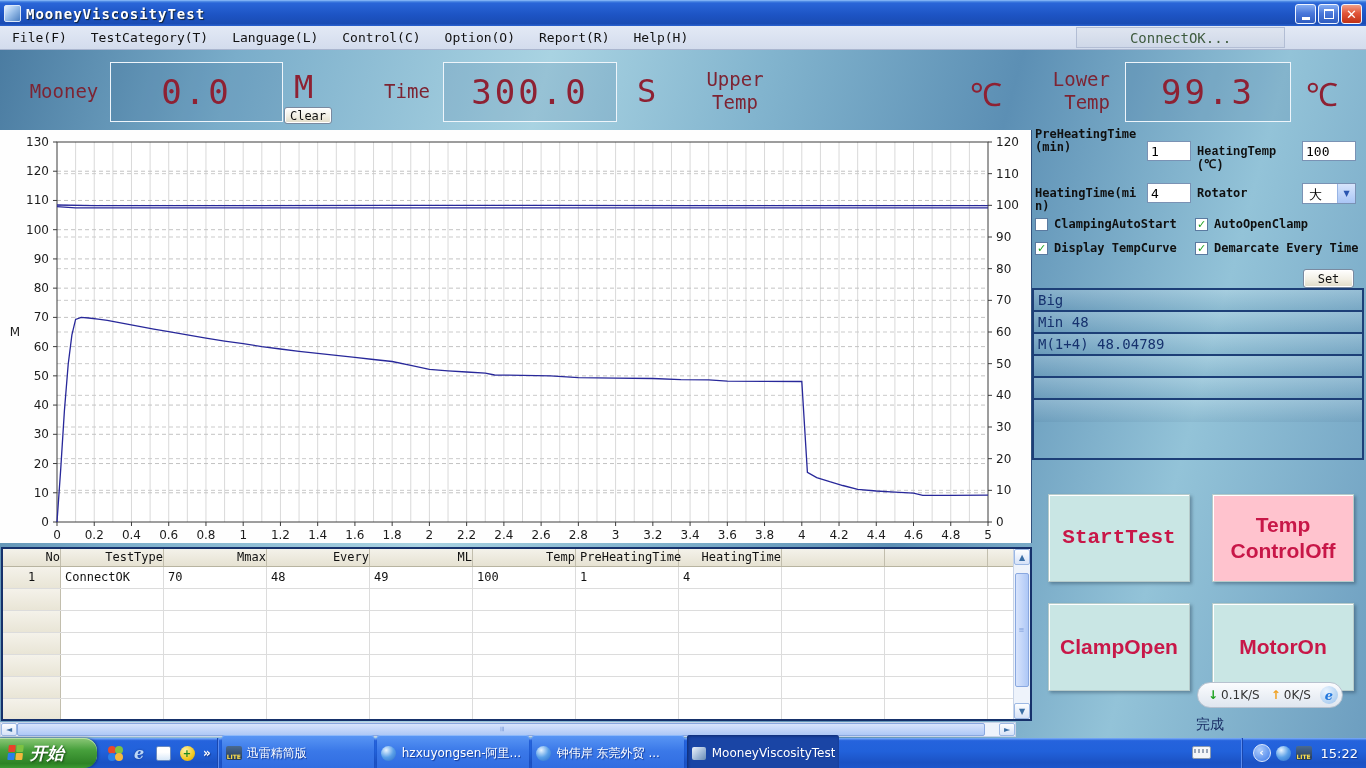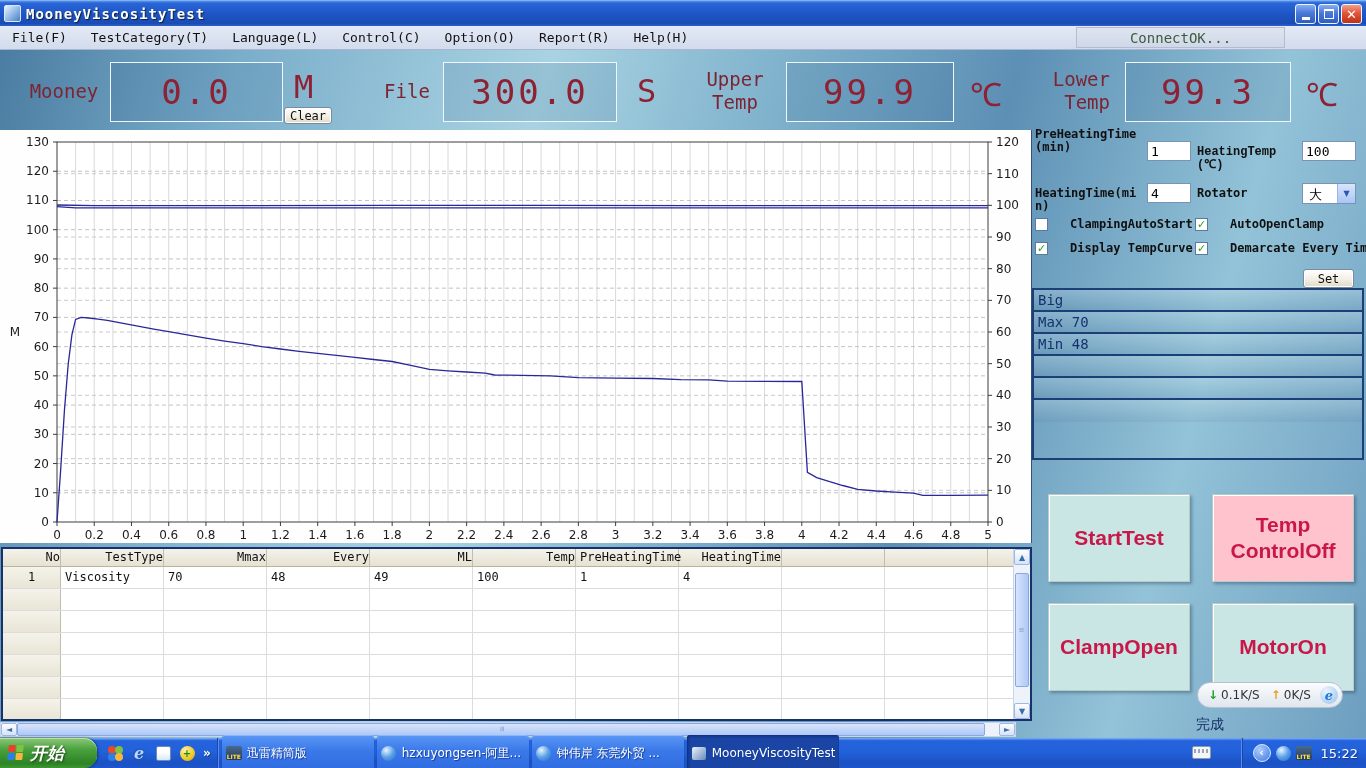--- a/index.html
+++ b/index.html
@@ -41,21 +41,21 @@
   
   .set-label{position:absolute;font:bold 12px "DejaVu Sans Mono",monospace;color:#101010;line-height:13px;word-break:break-all;}
   .set-input{position:absolute;height:20px;border:1px solid #7a92b4;background:#fff;font:13px "DejaVu Sans Mono",monospace;
     padding:0 3px;box-sizing:border-box;color:#000;}
   #rotator-combo{position:absolute;left:1302px;top:183px;width:54px;height:21px;background:#fff;border:1px solid #7a92b4;
     display:flex;box-sizing:border-box;}
   #rotator-value{flex:1;font:13px "DejaVu Sans Mono",monospace;padding:2px 0 0 6px;color:#000;}
   #rotator-arrow{width:17px;background:linear-gradient(180deg,#d7e5fc,#aac6f6);border-left:1px solid #98b4e4;
     display:flex;align-items:center;justify-content:center;font-size:8px;color:#2a55b0;}
   #checkbox-grid{position:absolute;left:1035px;top:217px;width:326px;display:grid;grid-template-columns:160px auto;row-gap:10px;}
-  .cb-item{display:flex;align-items:center;gap:22px;}
+  .cb-item{display:flex;align-items:center;gap:6px;}
   .cb-box{width:13px;height:13px;background:#fff;border:1px solid #5a7aa0;box-sizing:border-box;
     display:flex;align-items:center;justify-content:center;font:bold 11px "DejaVu Sans",sans-serif;color:#21a121;}
   .cb-label{font:bold 12px "DejaVu Sans Mono",monospace;color:#101010;white-space:nowrap;}
   #set-button{position:absolute;left:1303px;top:269px;width:51px;height:19px;}
   
   #results-panel{position:absolute;left:1032px;top:288px;width:332px;height:172px;border:2px solid #1d3f77;box-sizing:border-box;}
   .result-row{height:22px;border-bottom:2px solid #1d3f77;font:14px "DejaVu Sans Mono",monospace;color:#16326e;
     padding:2px 0 0 4px;box-sizing:border-box;background:linear-gradient(180deg,rgba(255,255,255,0.18),rgba(10,40,80,0.06));}
   .result-row:last-child{border-bottom:none;}
   
@@ -167,30 +167,27 @@
     <div id="connect-status">ConnectOK...</div>
   </div>
 
   <div id="readouts">
     <div class="ro-label" style="left:26px;top:30px;width:76px;">Mooney</div>
     <div class="ro-box" style="left:110px;top:12px;width:173px;">
       <span class="ro-value">0.0</span>
       </div>
     <div class="ro-unit" style="left:294px;top:18px;">M</div>
     <button class="xpbtn" style="position:absolute;left:284px;top:57px;width:48px;height:17px;">Clear</button>
-    <div class="ro-label" style="left:378px;top:30px;width:58px;">File</div>
+    <div class="ro-label" style="left:378px;top:30px;width:58px;">Time</div>
     <div class="ro-box" style="left:443px;top:12px;width:174px;">
       <span class="ro-value">300.0</span>
       </div>
     <div class="ro-unit" style="left:637px;top:22px;">S</div>
     <div class="ro-label" style="left:700px;top:18px;width:70px;white-space:pre-line;">Upper
 Temp</div>
-    <div class="ro-box" style="left:786px;top:12px;width:168px;">
-      <span class="ro-value">99.9</span>
-      </div>
     <div class="ro-unit" style="left:970px;top:22px;">℃</div>
     <div class="ro-label" style="left:1040px;top:18px;width:70px;white-space:pre-line;text-align:right;">Lower
 Temp</div>
     <div class="ro-box" style="left:1125px;top:12px;width:166px;">
       <span class="ro-value">99.3</span>
       </div>
     <div class="ro-unit" style="left:1306px;top:22px;">℃</div>
   </div>
 
   <div id="chart-panel">
@@ -408,29 +405,29 @@
       </div>
       <div class="cb-item">
         <span class="cb-box">✓</span>
         <span class="cb-label">Demarcate Every Time</span>
       </div>
     </div>
   <button id="set-button" class="xpbtn">Set</button>
 
   <div id="results-panel">
       <div class="result-row">Big</div>
-      <div class="result-row">Max 70</div>
       <div class="result-row">Min 48</div>
+      <div class="result-row">M(1+4) 48.04789</div>
       <div class="result-row"></div>
       <div class="result-row"></div>
       <div class="result-row"></div>
     </div>
 
   <div id="action-buttons">
-      <div class="bigbtn" style="left: 1048px; top: 494px;">StartTest</div>
+      <div class="bigbtn" style="left: 1048px; top: 494px; font-family: Liberation Mono, monospace;">StartTest</div>
       <div class="bigbtn pink" style="left: 1212px; top: 494px;">Temp ControlOff</div>
       <div class="bigbtn" style="left: 1048px; top: 603px;">ClampOpen</div>
       <div class="bigbtn" style="left: 1212px; top: 603px;">MotorOn</div>
     </div>
 
   <div id="speed-widget">
     <span class="arr-down">↓</span>
     <span>0.1K/S</span>
     <span class="arr-up" style="margin-left:8px;">↑</span>
     <span>0K/S</span>
@@ -447,21 +444,21 @@
           <div class="t-hcell" style="width: 103px;">Every</div>
           <div class="t-hcell" style="width: 103px;">ML</div>
           <div class="t-hcell" style="width: 103px;">Temp</div>
           <div class="t-hcell" style="width: 103px;">PreHeatingTime</div>
           <div class="t-hcell" style="width: 103px;">HeatingTime</div>
           <div class="t-hcell" style="width: 103px;"></div>
           <div class="t-hcell" style="width: 103px;"></div>
         </div>
         <div class="t-row">
           <div class="t-cell num" style="width: 58px;">1</div>
-          <div class="t-cell" style="width: 103px;">Viscosity</div>
+          <div class="t-cell" style="width: 103px;">ConnectOK</div>
           <div class="t-cell" style="width: 103px;">70</div>
           <div class="t-cell" style="width: 103px;">48</div>
           <div class="t-cell" style="width: 103px;">49</div>
           <div class="t-cell" style="width: 103px;">100</div>
           <div class="t-cell" style="width: 103px;">1</div>
           <div class="t-cell" style="width: 103px;">4</div>
           <div class="t-cell" style="width: 103px;"></div>
           <div class="t-cell" style="width: 103px;"></div>
         </div>
         <div class="t-row">

